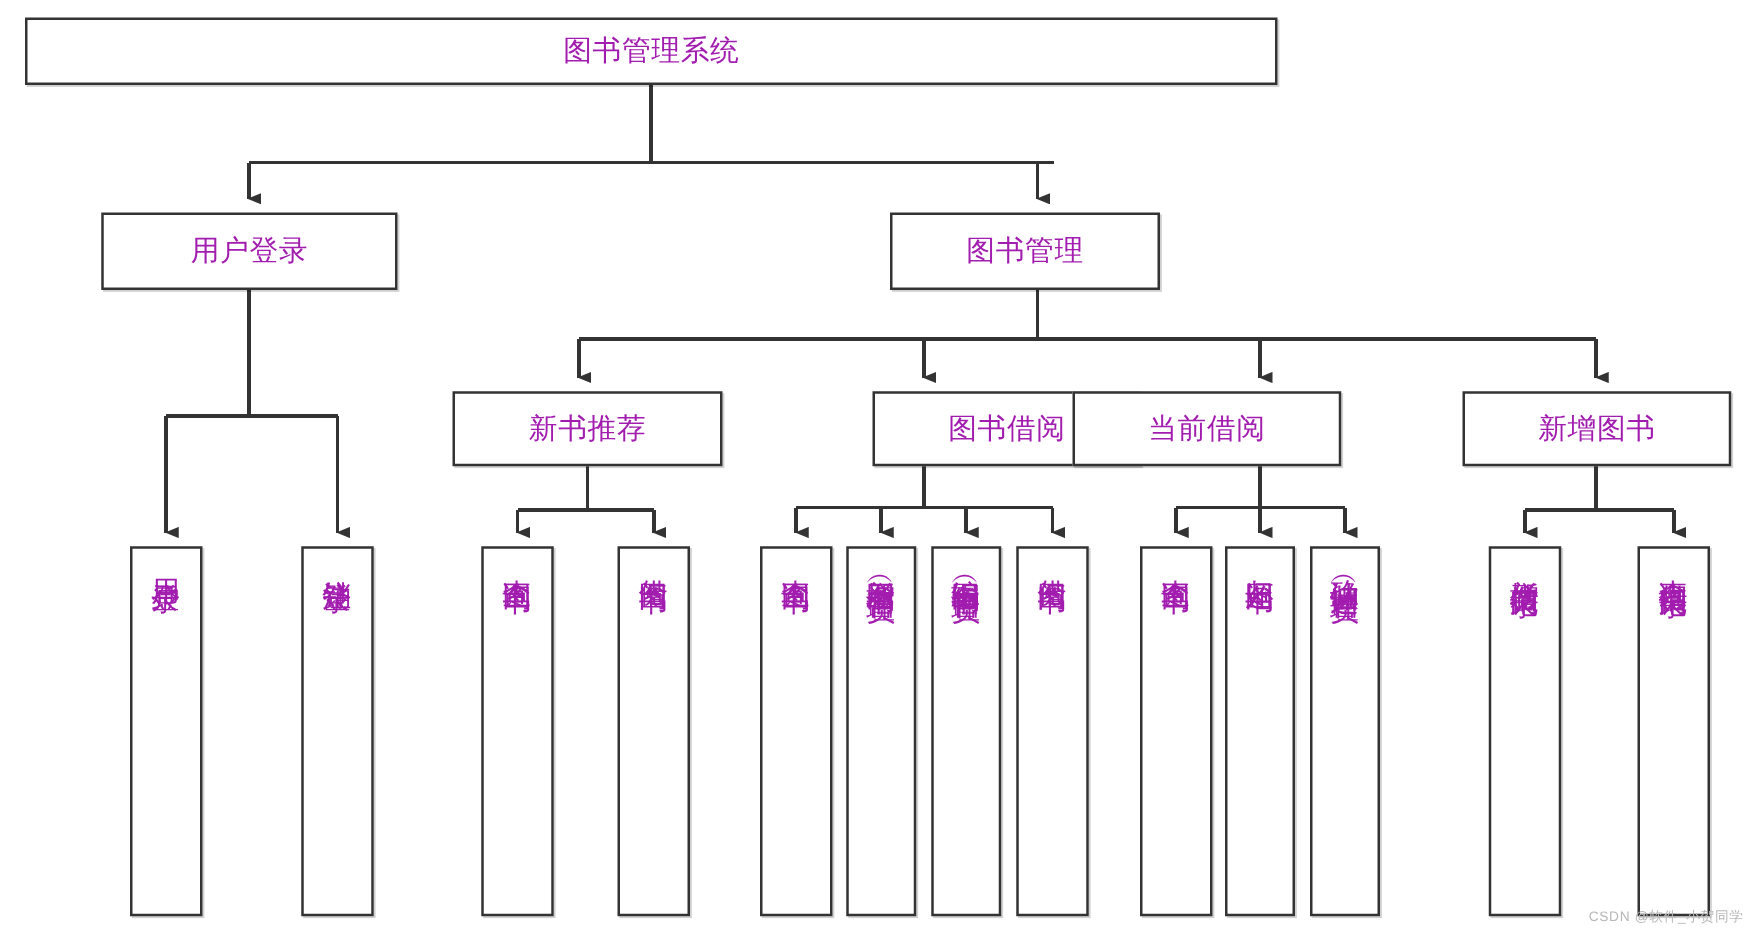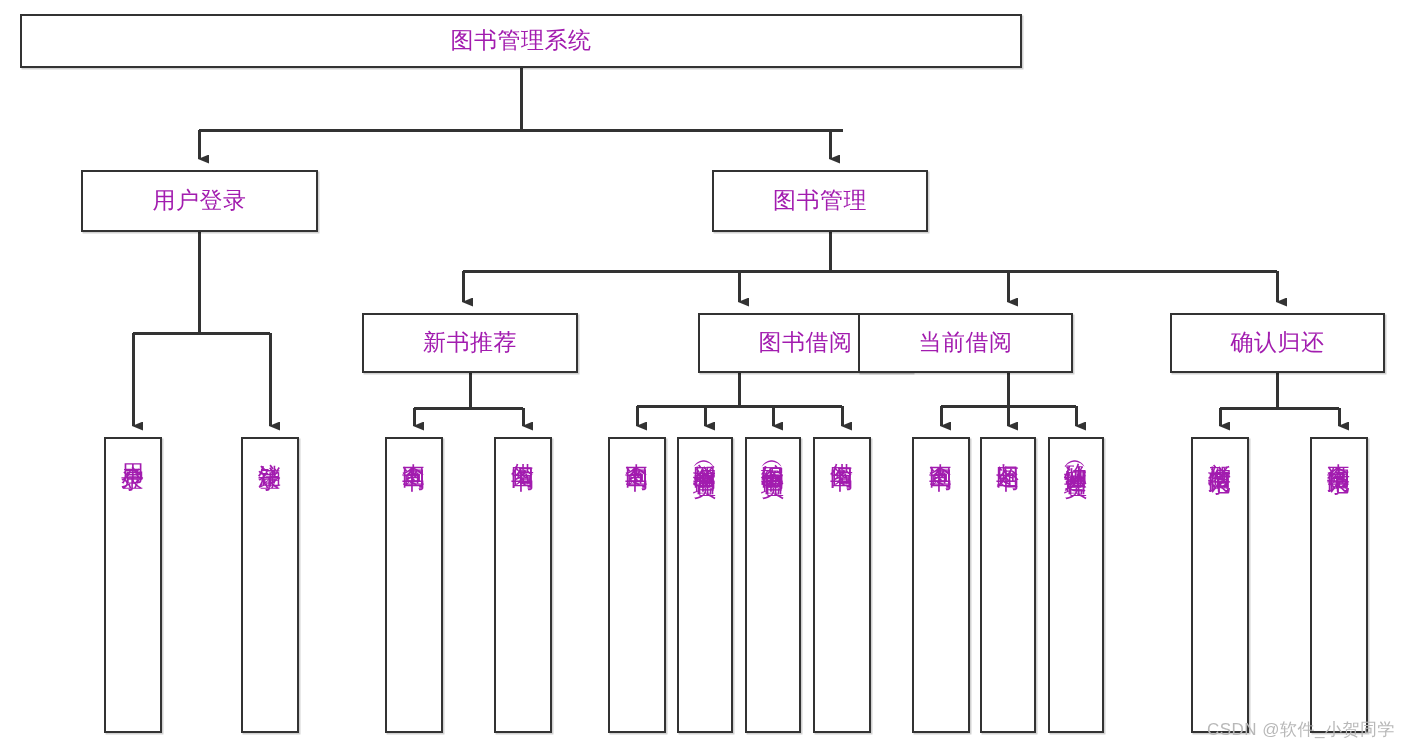--- a/index.html
+++ b/index.html
@@ -55,21 +55,21 @@
     writing-mode: vertical-rl;
     text-orientation: upright;
     font-size: 23px;
     letter-spacing: 2px;
     line-height: 1.05;
   }
   .watermark {
     position: absolute;
     right: 10px;
     bottom: 6px;
-    font-size: 17px;
+    font-size: 11px;
     color: #b8b8b8;
     letter-spacing: 0.5px;
     user-select: none;
     white-space: pre;
   }
 </style>
 </head>
 <body>
 
 <div id="canvas">
@@ -138,21 +138,21 @@
   <div class="node horiz" style="left:362px; top:313px; width:216px; height:60px;">
     <span class="label">新书推荐</span>
   </div>
   <div class="node horiz" style="left:668px; top:313px; width:215px; height:60px;margin-left:30px;">
     <span class="label">图书借阅</span>
   </div>
   <div class="node horiz" style="left:858px; top:313px; width:215px; height:60px;">
     <span class="label">当前借阅</span>
   </div>
   <div class="node horiz" style="left:1170px; top:313px; width:215px; height:60px;">
-    <span class="label">确认归还</span>
+    <span class="label">新增图书</span>
   </div>
 
   <div class="node vert" style="left:104px; top:437px; width:58px; height:296px;">
     <span class="label">用户登录</span>
   </div>
   <div class="node vert" style="left:241px; top:437px; width:58px; height:296px;">
     <span class="label">注销登录</span>
   </div>
 
   <div class="node vert" style="left:385px; top:437px; width:58px; height:296px;">

